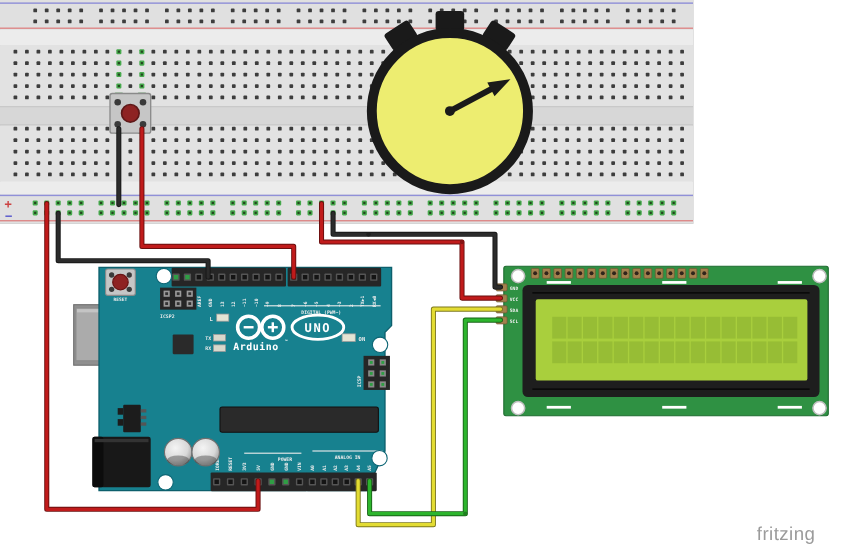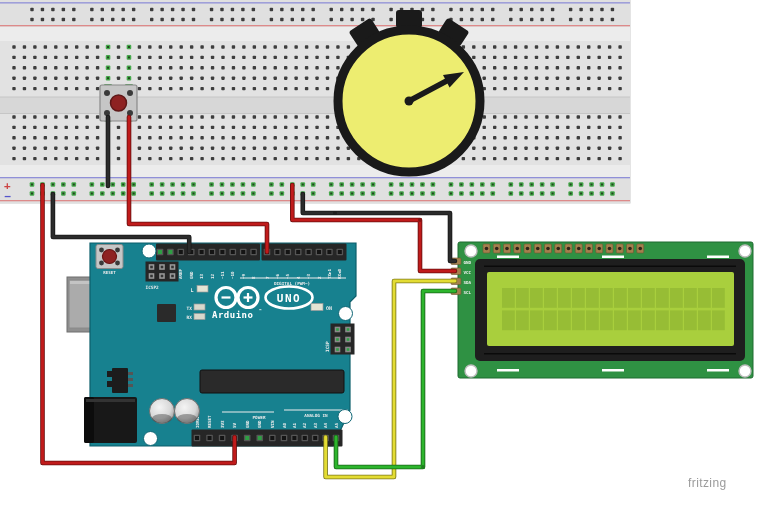--- a/index.html
+++ b/index.html
@@ -3,21 +3,21 @@
 <meta charset="utf-8">
 <style>
   html,body{margin:0;padding:0;background:#fff;}
   #stage{position:relative;width:768px;height:505px;background:#ffffff;overflow:hidden;
          font-family:"Liberation Sans",sans-serif;}
   #stage svg{position:absolute;display:block;}
   #bb-svg{left:0;top:0;}
   #arduino-svg{left:60px;top:238px;}
   #lcd-svg{left:448px;top:235px;}
   #overlay-svg{left:0;top:0;pointer-events:none;}
-  #watermark{position:absolute;left:688px;top:476px;font-size:12px;color:#9b9b9b;
+  #watermark{position:absolute;left:688px;top:476px;font-size:17px;color:#9b9b9b;
              letter-spacing:0.4px;font-family:"Liberation Sans",sans-serif;}
   text{font-family:"DejaVu Sans Mono",monospace;}
 </style>
 </head>
 <body>
 
 <div id="stage">
   <svg id="bb-svg" width="768" height="505" viewBox="0 0 768 505">
       <g>
         <rect x="0" y="0" width="630" height="203" fill="#e2e2e2" stroke="#c9c9c9" stroke-width="1"></rect>

